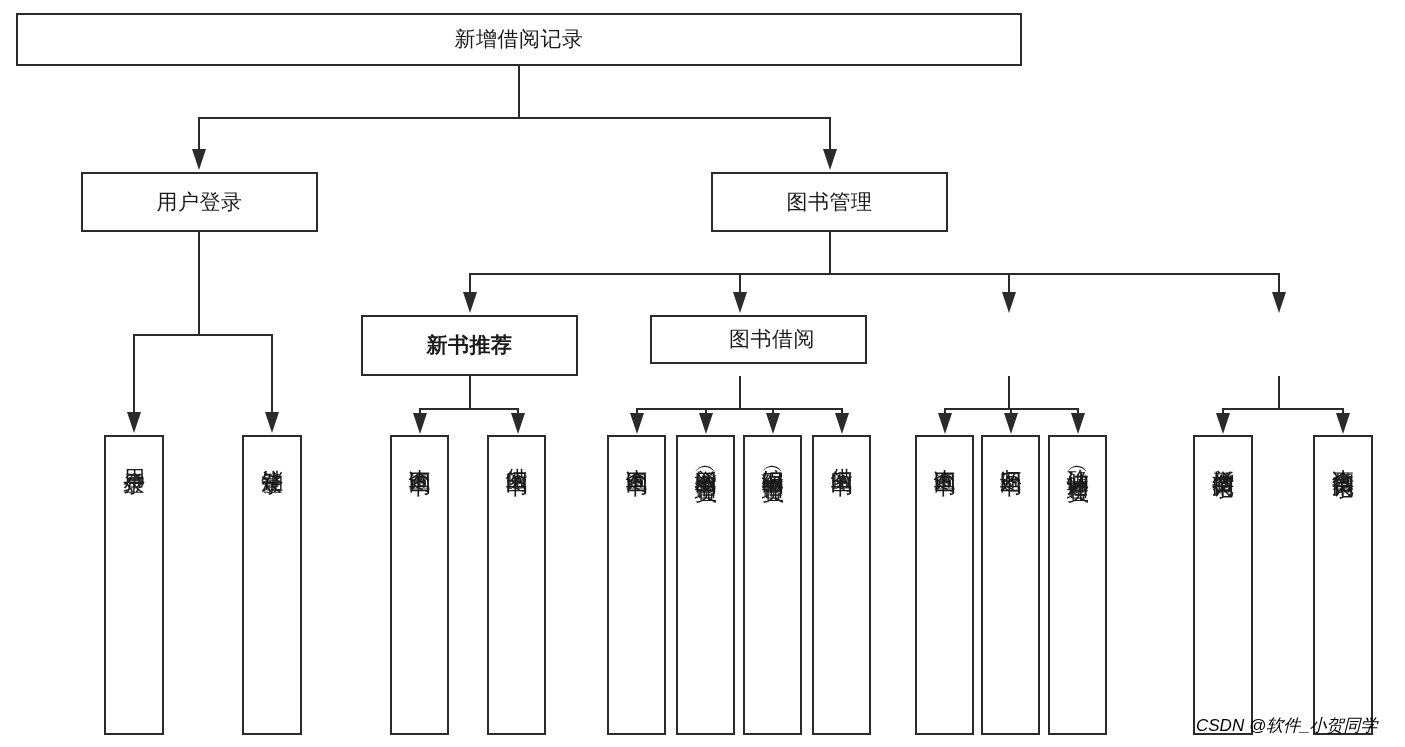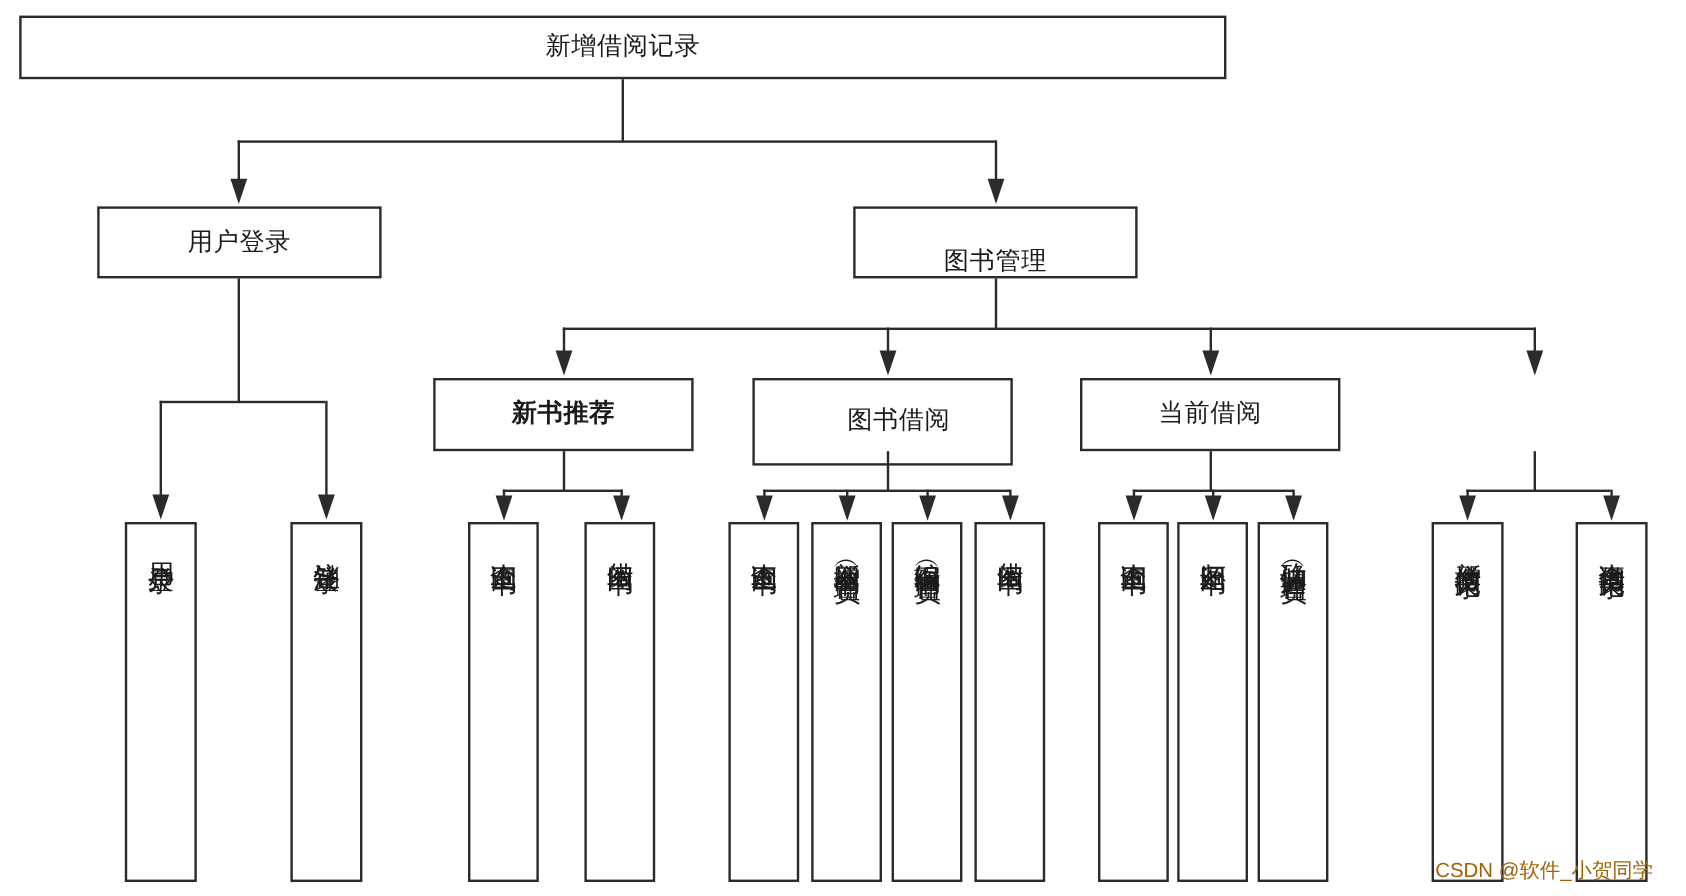--- a/index.html
+++ b/index.html
@@ -52,23 +52,24 @@
   .arrow{
     position:absolute;
     width:0;height:0;
     border-left:7px solid transparent;
     border-right:7px solid transparent;
     border-top:21px solid #2b2b2b;
   }
   #watermark{
     position:absolute;
     font-size:17px;
-    color:#a16207;
+    color:#000000;
     white-space:nowrap;
     user-select:none;
+    font-style:italic;
   }
 </style>
 </head>
 <body>
 
 <div id="canvas">
 
   <div class="node horiz" style="left:16px;top:13px;width:1006px;height:53px;">
     <span class="lbl">新增借阅记录</span>
   </div>
@@ -78,21 +79,21 @@
   <div class="edge h" style="left:198px;top:117px;width:632px;"></div>
 
   <div class="edge v" style="left:198px;top:117px;height:33px;"></div>
   <div class="arrow" style="left:192px;top:149px;"></div>
   <div class="edge v" style="left:829px;top:117px;height:33px;"></div>
   <div class="arrow" style="left:823px;top:149px;"></div>
 
   <div class="node horiz" style="left:81px;top:172px;width:237px;height:60px;">
     <span class="lbl">用户登录</span>
   </div>
-  <div class="node horiz" style="left:711px;top:172px;width:237px;height:60px;align-items:flex-end;">
+  <div class="node horiz" style="left:711px;top:172px;width:237px;height:60px;">
     <span class="lbl">图书管理</span>
   </div>
 
   <div class="edge v" style="left:198px;top:232px;height:103px;"></div>
   <div class="edge h" style="left:133px;top:334px;width:138px;"></div>
   <div class="edge v" style="left:133px;top:334px;height:79px;"></div>
   <div class="arrow" style="left:127px;top:412px;"></div>
   <div class="edge v" style="left:271px;top:334px;height:79px;"></div>
   <div class="arrow" style="left:265px;top:412px;"></div>
 
@@ -110,25 +111,22 @@
   <div class="edge v" style="left:739px;top:273px;height:20px;"></div>
   <div class="arrow" style="left:733px;top:292px;"></div>
   <div class="edge v" style="left:1008px;top:273px;height:20px;"></div>
   <div class="arrow" style="left:1002px;top:292px;"></div>
   <div class="edge v" style="left:1278px;top:273px;height:20px;"></div>
   <div class="arrow" style="left:1272px;top:292px;"></div>
 
   <div class="node horiz" style="left:361px;top:315px;width:217px;height:61px;font-weight:bold;">
     <span class="lbl">新书推荐</span>
   </div>
-  <div class="node horiz" style="left:627px;top:315px;width:217px;height:73px;padding-left:27px;">
+  <div class="node horiz" style="left:650px;top:315px;width:217px;height:49px;padding-left:27px;">
     <span class="lbl">图书借阅</span>
-  </div>
-  <div class="node horiz" style="left:900px;top:315px;width:217px;height:61px;">
-    <span class="lbl">当前借阅</span>
   </div>
 
   <div class="edge v" style="left:469px;top:376px;height:33px;"></div>
   <div class="edge h" style="left:419px;top:408px;width:100px;"></div>
   <div class="edge v" style="left:419px;top:408px;height:6px;"></div>
   <div class="arrow" style="left:413px;top:413px;"></div>
   <div class="edge v" style="left:517px;top:408px;height:6px;"></div>
   <div class="arrow" style="left:511px;top:413px;"></div>
 
   <div class="node vert" style="left:390px;top:435px;width:59px;height:300px;">

